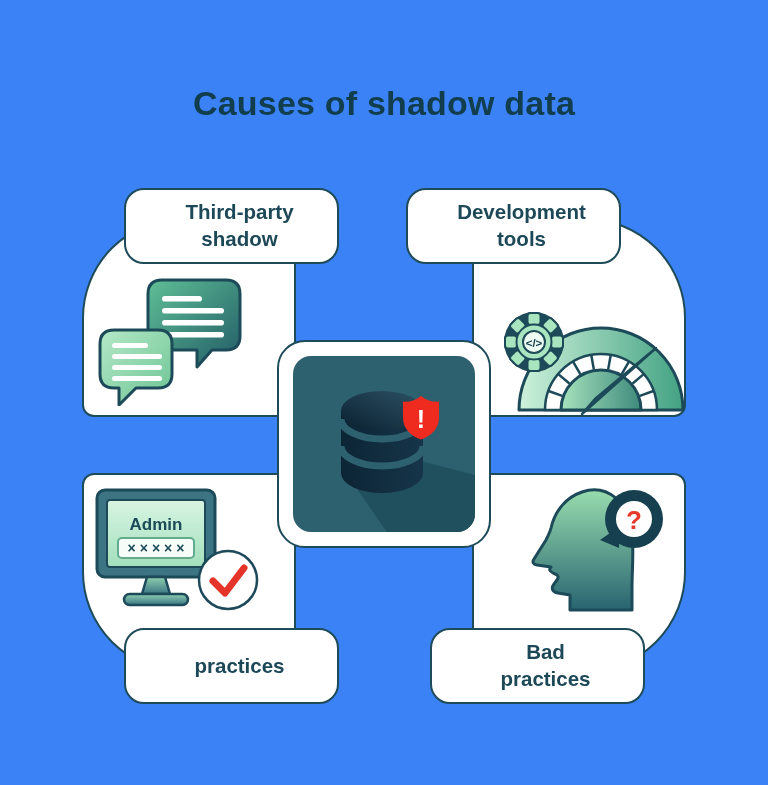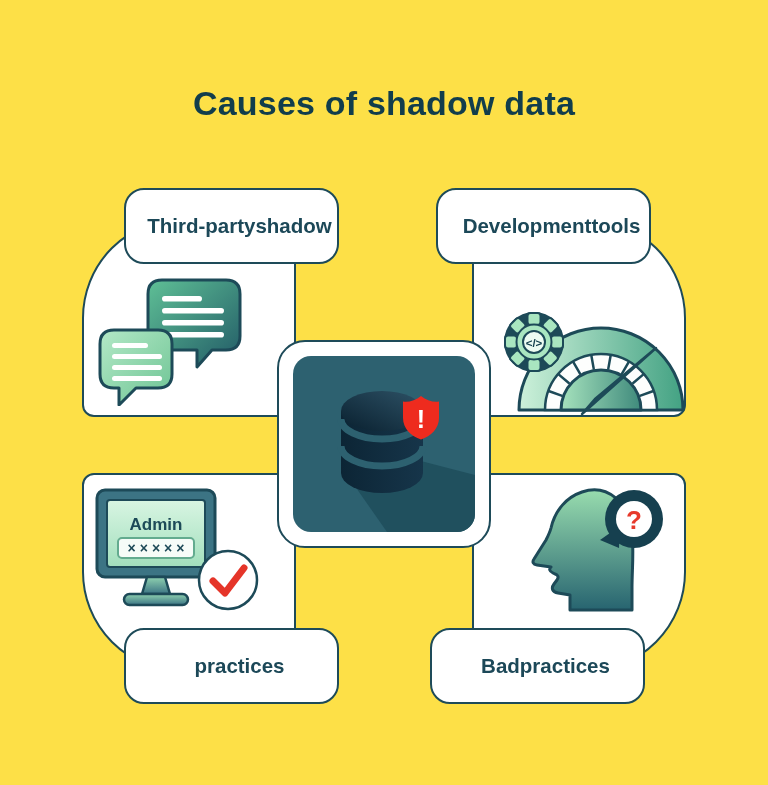--- a/index.html
+++ b/index.html
@@ -1,43 +1,43 @@
 <!DOCTYPE html>
 <html><head>
 <meta charset="utf-8">
 <style>
   html,body{margin:0;padding:0;background:#e6e8e8;}
   .canvas{
     position:relative;width:768px;height:785px;margin:0 auto;
-    background:#fde047;overflow:hidden;
+    background:#3b82f6;overflow:hidden;
     font-family:"Liberation Sans", sans-serif;
   }
   .title{
     position:absolute;top:84px;left:0;width:100%;
     text-align:center;font-size:34px;font-weight:700;color:#113d4c;
     letter-spacing:.2px;margin:0;
   }
   .panel{
     position:absolute;width:214px;height:199px;background:#ffffff;
     border:2px solid #1e4b59;box-sizing:border-box;z-index:1;
   }
   .panel.tl{left:82px;top:218px;border-radius:100px 12px 12px 12px;}
   .panel.tr{left:472px;top:218px;border-radius:12px 100px 12px 12px;}
   .panel.bl{left:82px;top:473px;border-radius:12px 12px 12px 100px;}
   .panel.br{left:472px;top:473px;border-radius:12px 12px 100px 12px;}
   .pill{
     position:absolute;width:215px;height:76px;background:#ffffff;
     border:2px solid #1e4b59;border-radius:20px;box-sizing:border-box;
-    display:flex;flex-direction:row;align-items:center;justify-content:center;
+    display:flex;flex-direction:column;align-items:center;justify-content:center;
     font-size:20.5px;line-height:1.3;font-weight:700;color:#1c4858;z-index:6;
     text-align:center;
     padding-left:16px;
   }
   .pill.tl{left:124px;top:188px;}
-  .pill.tr{left:436px;top:188px;}
+  .pill.tr{left:406px;top:188px;}
   .pill.bl{left:124px;top:628px;}
   .pill.br{left:430px;top:628px;text-align:right;}
   .icon{position:absolute;z-index:4;}
   .icon.chat{left:92px;top:272px;}
   .icon.gauge{left:498px;top:296px;}
   .icon.monitor{left:88px;top:482px;}
   .icon.head{left:526px;top:476px;}
   .center-card{
     position:absolute;left:277px;top:340px;width:214px;height:208px;
     background:#ffffff;border:2px solid #1e4b59;border-radius:28px;

